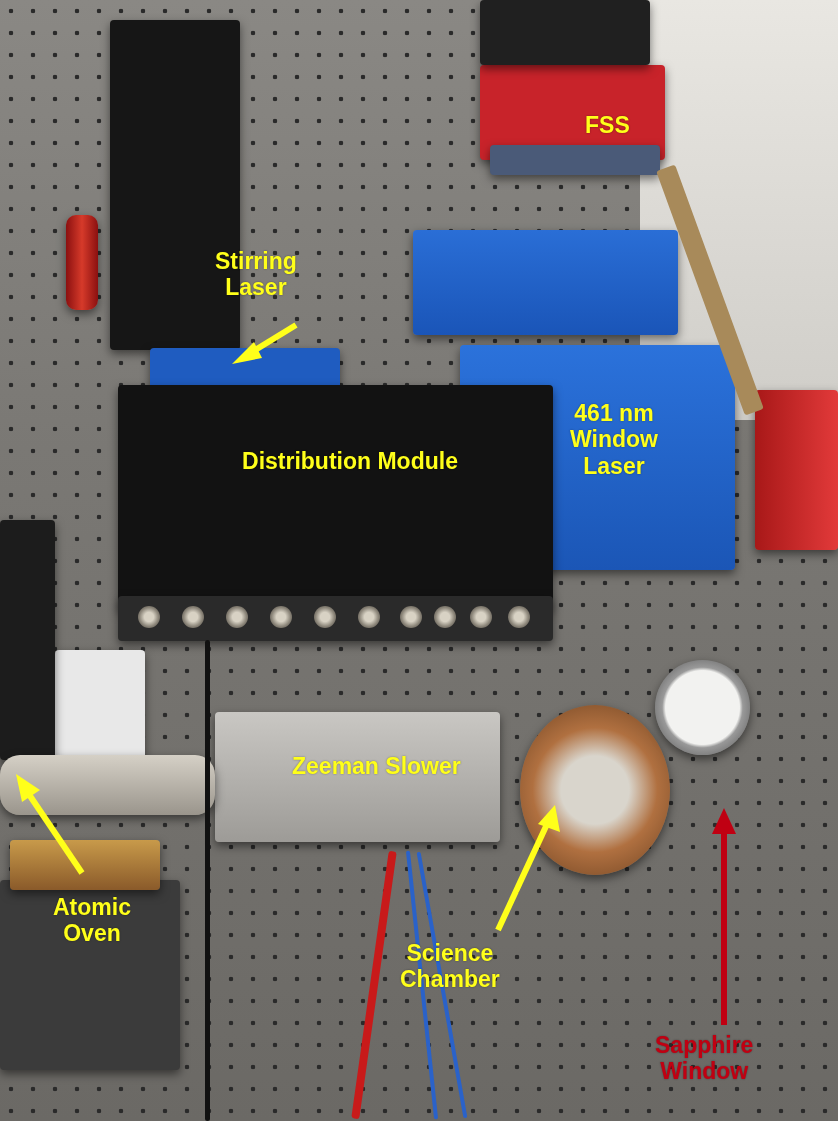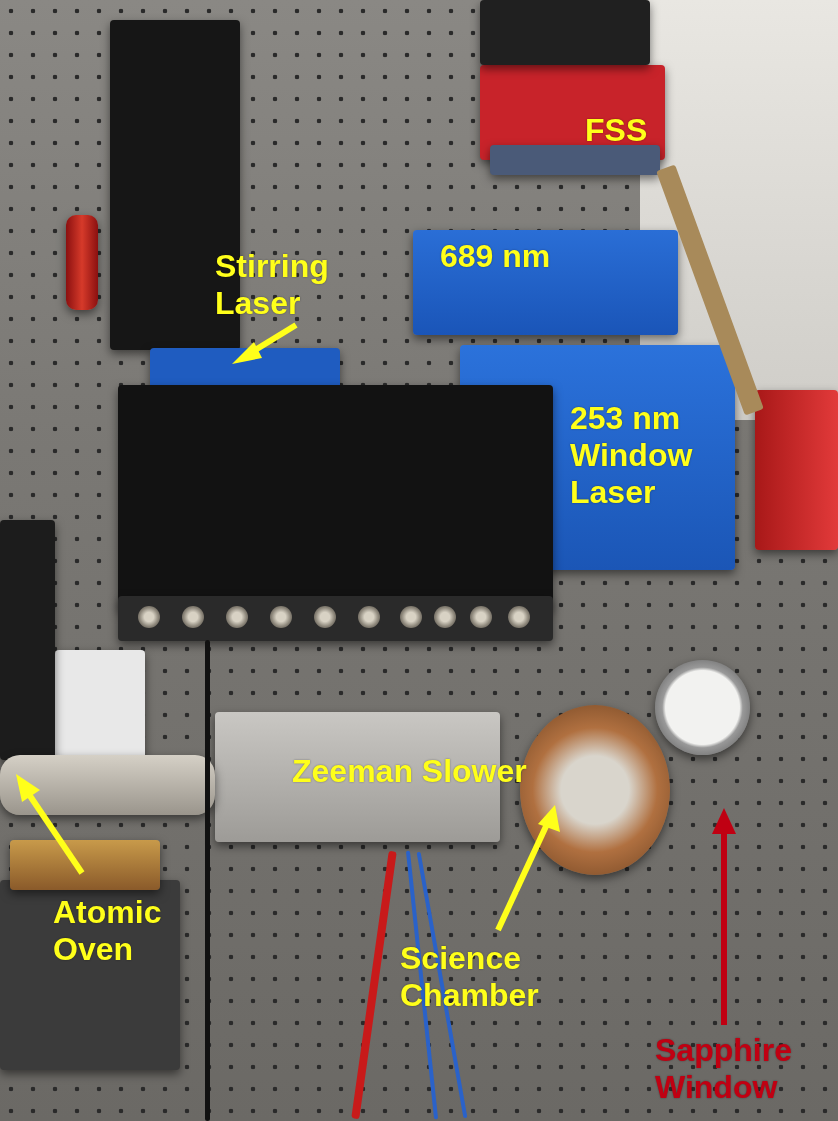--- a/index.html
+++ b/index.html
@@ -3,21 +3,21 @@
 <meta charset="utf-8">
 <style>
   html,body{margin:0;padding:0;}
   body{width:838px;height:1121px;overflow:hidden;font-family:"Liberation Sans",sans-serif;}
   .scene{position:relative;width:838px;height:1121px;background:#6f6d69;overflow:hidden;}
   .floor{position:absolute;inset:0;background:
      radial-gradient(circle, #2a2a2a 2px, transparent 2.6px) 0 0/22px 22px,
      linear-gradient(180deg,#8a8884 0%,#7a7874 40%,#6b6965 100%);}
   .wall{position:absolute;left:640px;top:0;width:198px;height:420px;background:linear-gradient(180deg,#e9e7e2,#cfcdc8);}
   .box{position:absolute;border-radius:4px;box-shadow:0 4px 10px rgba(0,0,0,.5);}
-  .label{position:absolute;font-weight:bold;text-align:left;line-height:1.15;color:#ffff1a;font-size:32px;text-shadow:0 0 2px rgba(0,0,0,.4);white-space:nowrap;}
+  .label{position:absolute;font-weight:bold;text-align:center;line-height:1.15;color:#ffff1a;font-size:23px;text-shadow:0 0 2px rgba(0,0,0,.4);white-space:nowrap;}
   .label.red{color:#c00012;}
   .connector{position:absolute;width:22px;height:22px;border-radius:50%;background:radial-gradient(circle,#d8d2c4 30%,#8c867a 60%,#3a3630 100%);}
   .cable{position:absolute;border-radius:3px;}
   svg.overlay{position:absolute;left:0;top:0;}
 </style>
 </head>
 <body>
 
 <div class="scene">
   <div class="floor"></div>
@@ -90,30 +90,30 @@
   </svg>
 
   <div class="label" style="left:585px;top:112px;"><span>FSS</span></div>
 
   <div class="label" style="left:215px;top:248px;">
     <div>Stirring</div>
       <div>Laser</div>
   </div>
 
   <div class="label" style="left:440px;top:238px;width:215px;">
-    <div>689 nm</div>
   </div>
 
   <div class="label" style="left:570px;top:400px;">
-    <div>253 nm</div>
+    <div>461 nm</div>
       <div>Window</div>
       <div>Laser</div>
   </div>
 
   <div class="label" style="left:185px;top:448px;width:330px;">
+      <div>Distribution Module</div>
   </div>
 
   <div class="label" style="left:252px;top:753px;margin-left:40px;"><span>Zeeman Slower</span></div>
 
   <div class="label" style="left:22px;top:894px;margin-left:31px;">
     <div>Atomic</div>
       <div>Oven</div>
   </div>
 
   <div class="label" style="left:400px;top:940px;">

